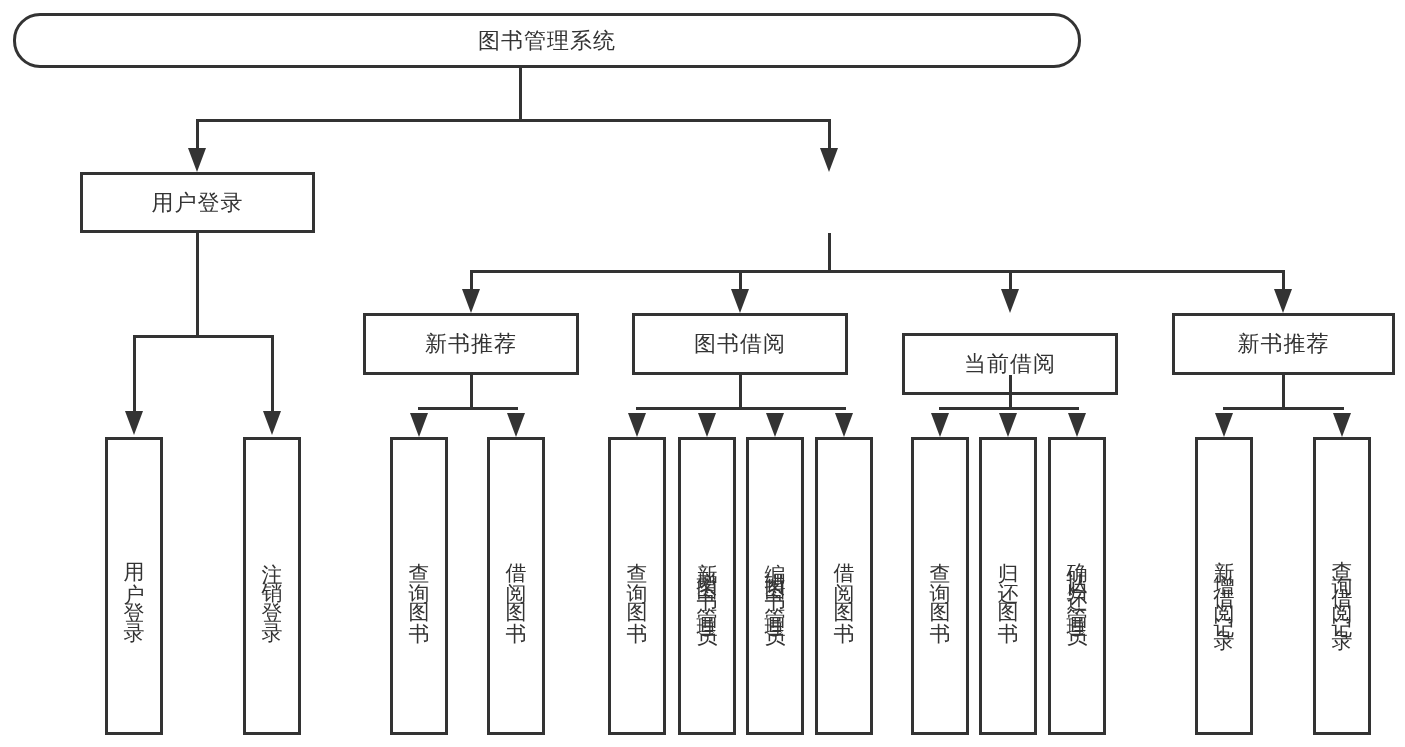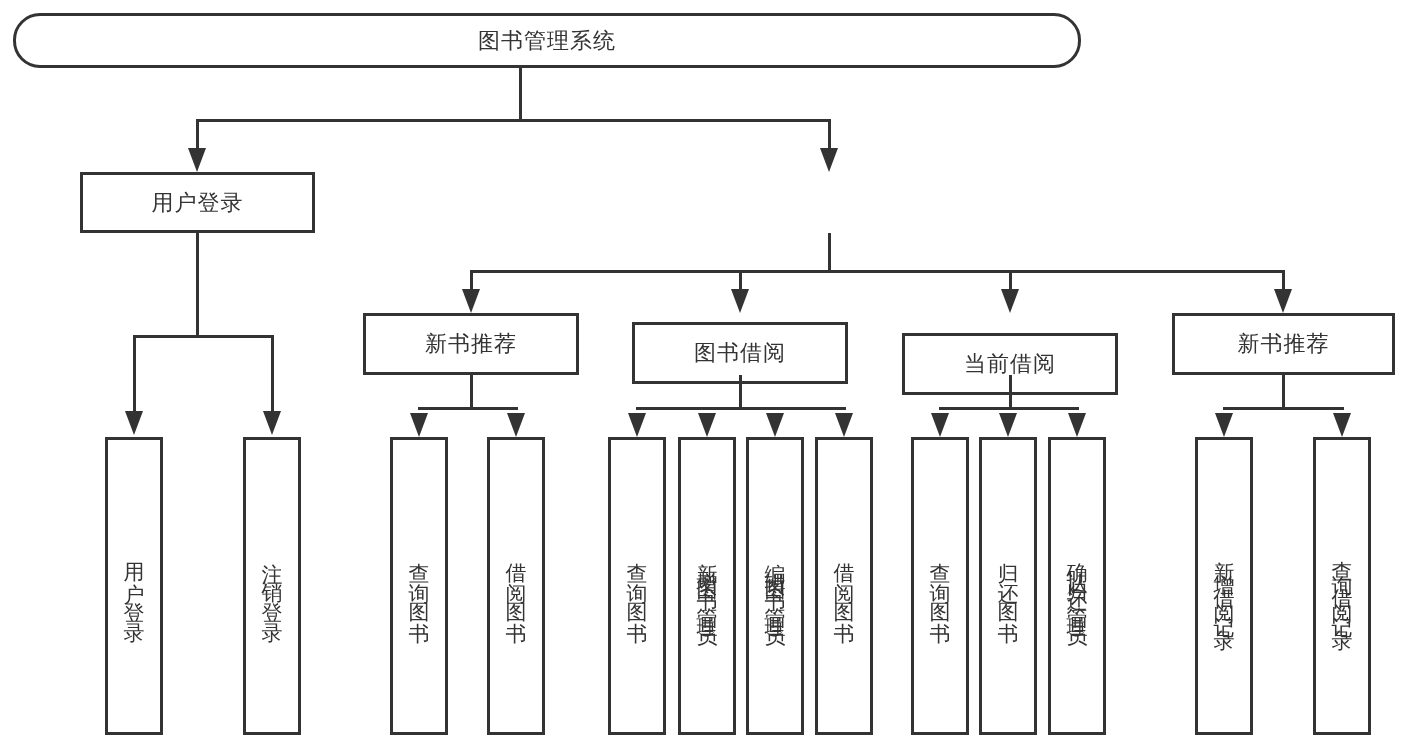--- a/index.html
+++ b/index.html
@@ -61,21 +61,21 @@
     <span>图书管理系统</span>
   </div>
 
   <div class="box" style="left:80px;top:172px;width:235px;height:61px;">
     <span>用户登录</span>
   </div>
 
   <div class="box" style="left:363px;top:313px;width:216px;height:62px;">
     <span>新书推荐</span>
   </div>
-  <div class="box" style="left:632px;top:313px;width:216px;height:62px;margin-top:9px;">
+  <div class="box" style="left:632px;top:313px;width:216px;height:62px;">
     <span>图书借阅</span>
   </div>
   <div class="box" style="left:902px;top:313px;width:216px;height:62px;margin-top:20px;">
     <span>当前借阅</span>
   </div>
   <div class="box" style="left:1172px;top:313px;width:223px;height:62px;">
     <span>新书推荐</span>
   </div>
 
   <div class="box leaf leaf--s" style="left:105px;top:437px;width:58px;height:298px;">

